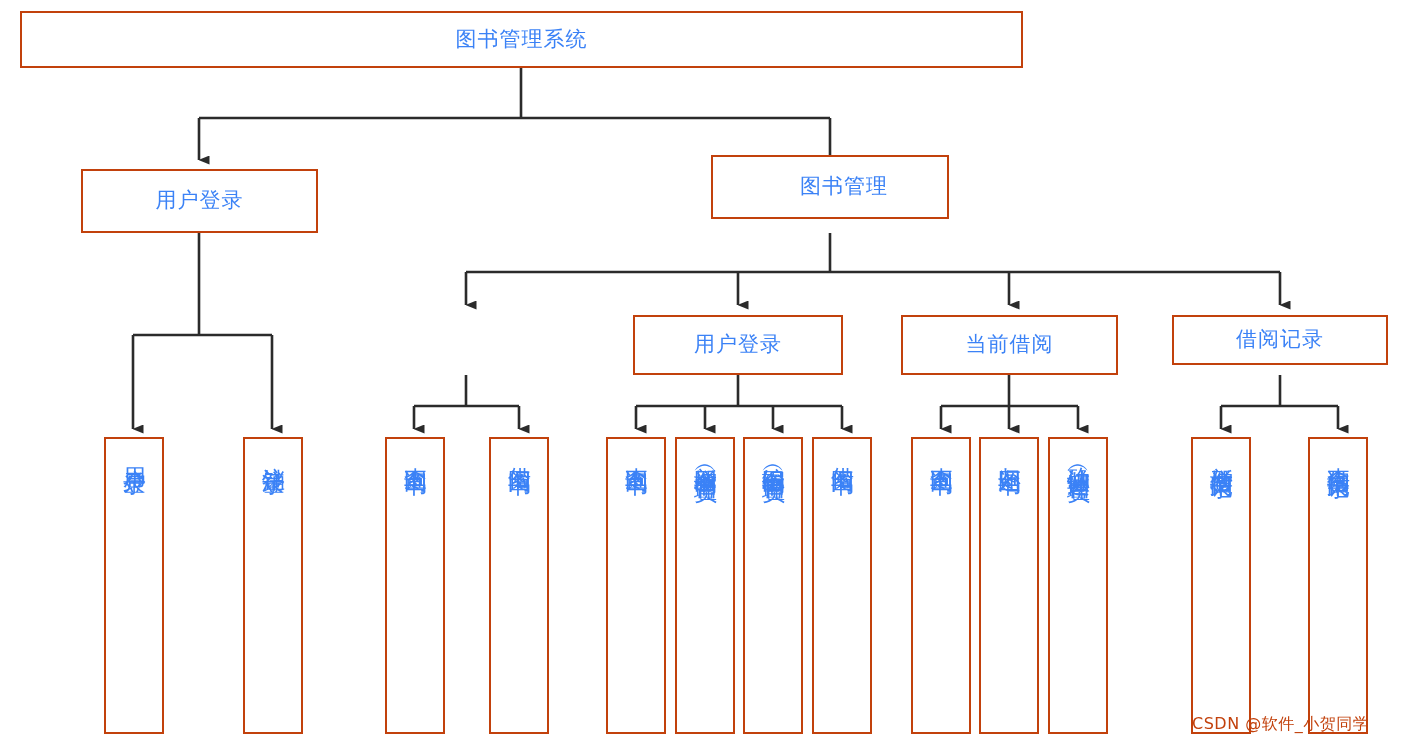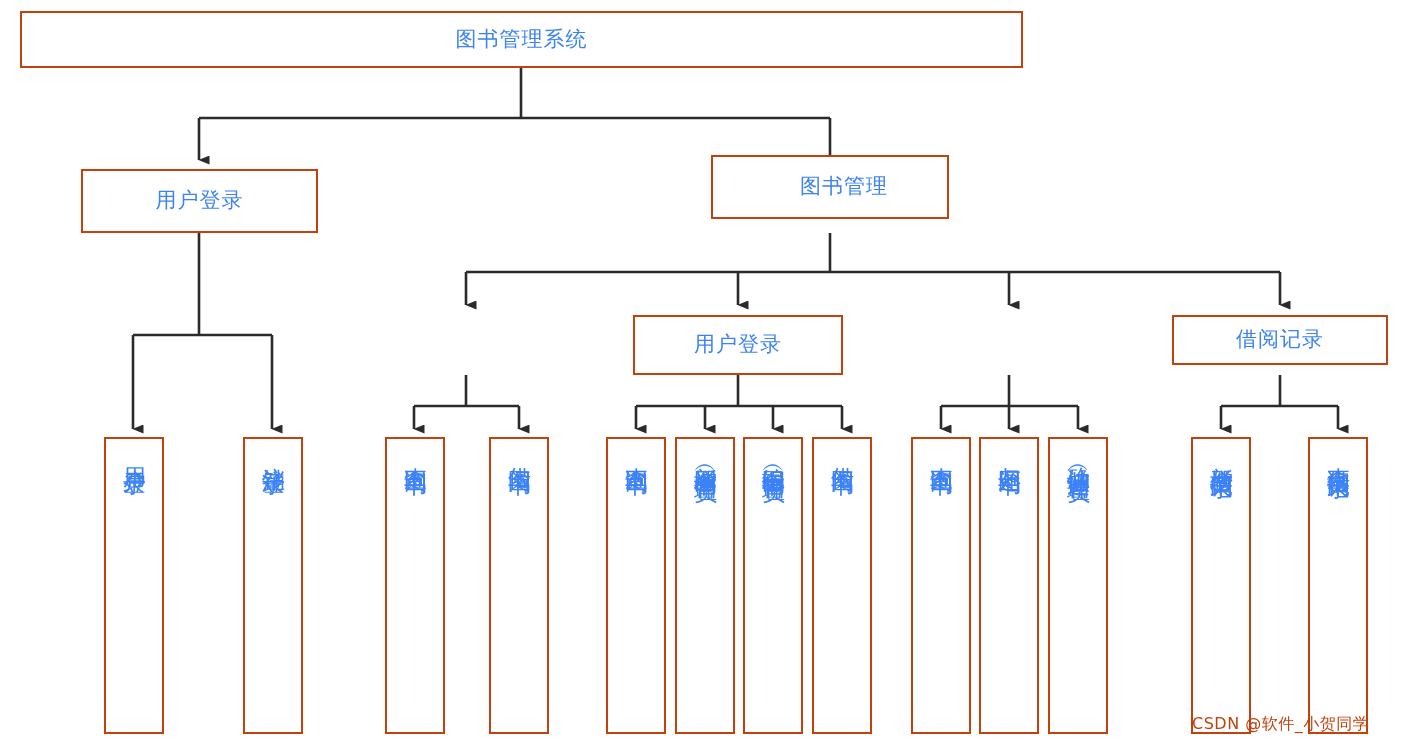--- a/index.html
+++ b/index.html
@@ -128,20 +128,23 @@
   <div class="node horiz" style="left:81px; top:169px; width:237px; height:64px;">
     <span class="node-label">用户登录</span>
   </div>
   <div class="node horiz" style="left:711px; top:155px; width:238px; height:64px;padding-left:28px;">
     <span class="node-label">图书管理</span>
   </div>
 
   <div class="node horiz" style="left:633px; top:315px; width:210px; height:60px;">
     <span class="node-label">用户登录</span>
   </div>
+  <div class="node horiz" style="left:901px; top:315px; width:217px; height:60px;">
+    <span class="node-label">当前借阅</span>
+  </div>
   <div class="node horiz" style="left:1172px; top:315px; width:216px; height:50px;">
     <span class="node-label">借阅记录</span>
   </div>
 
   <div class="node vert" style="left:104px; top:437px; width:60px; height:297px;">
     <span class="node-label">用户登录</span>
   </div>
   <div class="node vert" style="left:243px; top:437px; width:60px; height:297px;">
     <span class="node-label">注销登录</span>
   </div>

